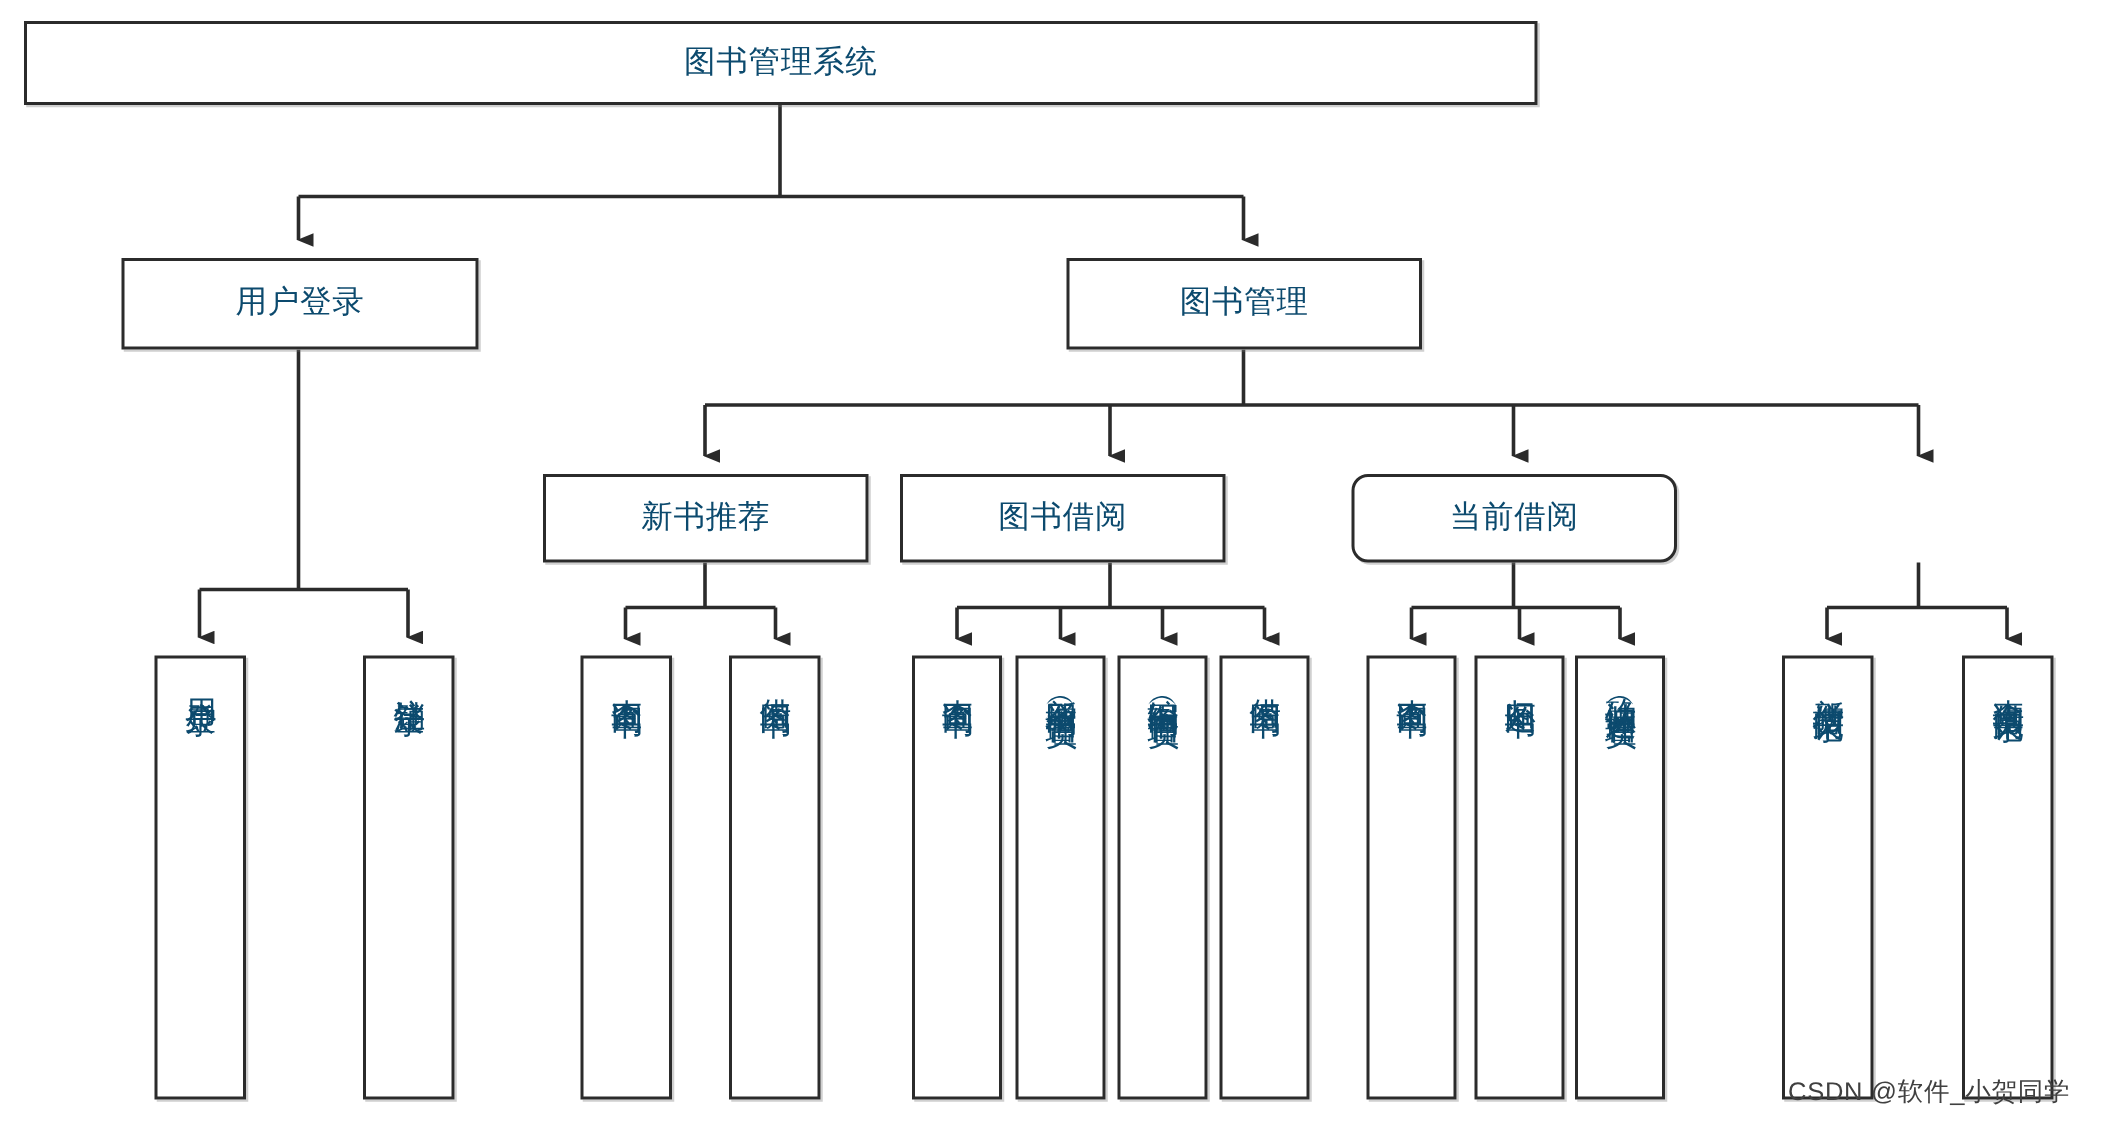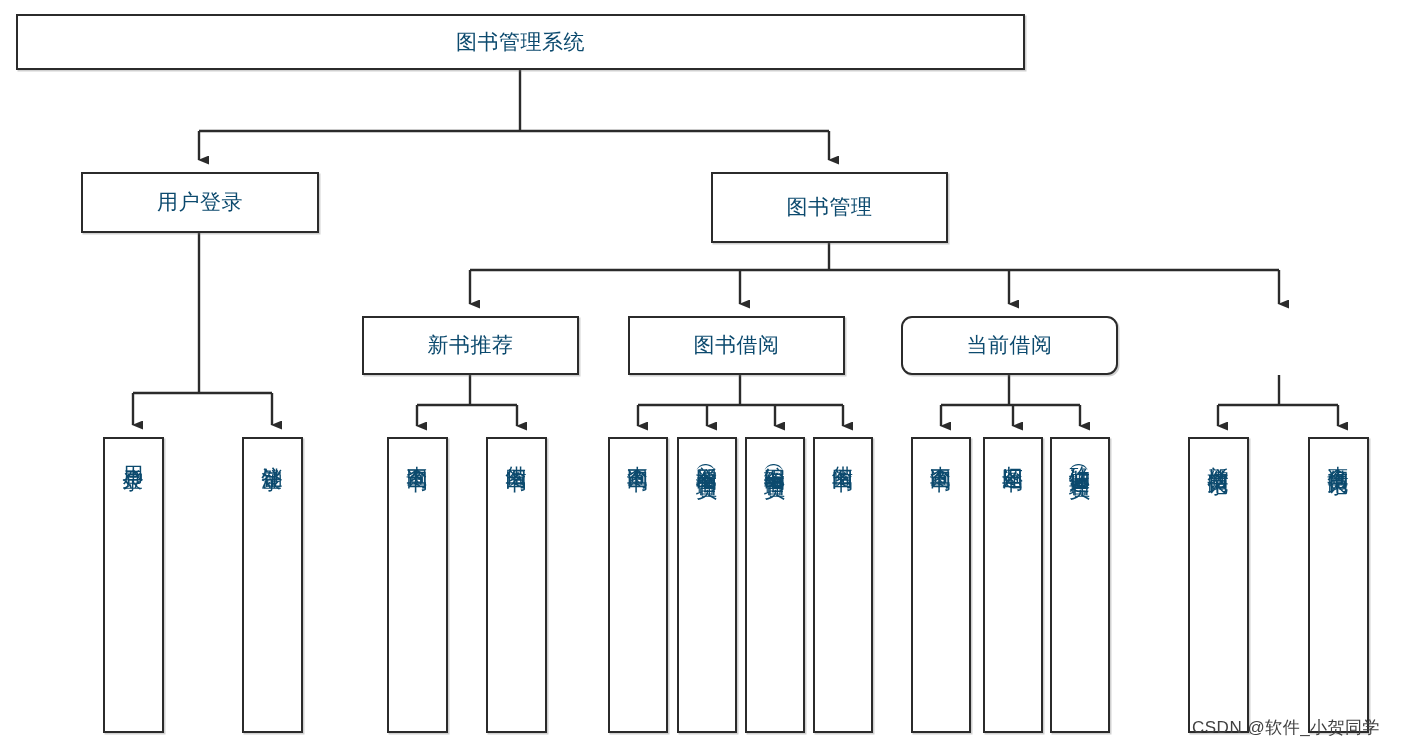--- a/index.html
+++ b/index.html
@@ -136,28 +136,28 @@
     </g>
   </svg>
 
   <div class="node-box" id="node-root" style="left: 16px; top: 14px; width: 1009px; height: 56px;">
     <span class="node-label">图书管理系统</span>
   </div>
 
   <div class="node-box" id="node-l2-0" style="left: 81px; top: 172px; width: 238px; height: 61px;">
     <span class="node-label">用户登录</span>
   </div>
-  <div class="node-box" id="node-l2-1" style="left: 711px; top: 172px; width: 237px; height: 71px;">
+  <div class="node-box" id="node-l2-1" style="left: 711px; top: 172px; width: 237px; height: 61px;">
     <span class="node-label">图书管理</span>
   </div>
 
   <div class="node-box" id="node-l3-0" style="left: 362px; top: 316px; width: 217px; height: 59px;">
     <span class="node-label">新书推荐</span>
   </div>
-  <div class="node-box" id="node-l3-1" style="left: 628px; top: 316px; width: 217px; height: 59px;">
+  <div class="node-box" id="node-l3-1" style="left: 600px; top: 316px; width: 217px; height: 59px;">
     <span class="node-label">图书借阅</span>
   </div>
   <div class="node-box" id="node-l3-2" style="left: 901px; top: 316px; width: 217px; height: 59px; border-radius: 11px;">
     <span class="node-label">当前借阅</span>
   </div>
 
   <div class="node-box vertical" id="node-leaf-0" style="left: 103px; top: 437px; width: 61px; height: 296px;">
     <span class="node-label">用户登录</span>
   </div>
   <div class="node-box vertical" id="node-leaf-1" style="left: 242px; top: 437px; width: 61px; height: 296px;">

